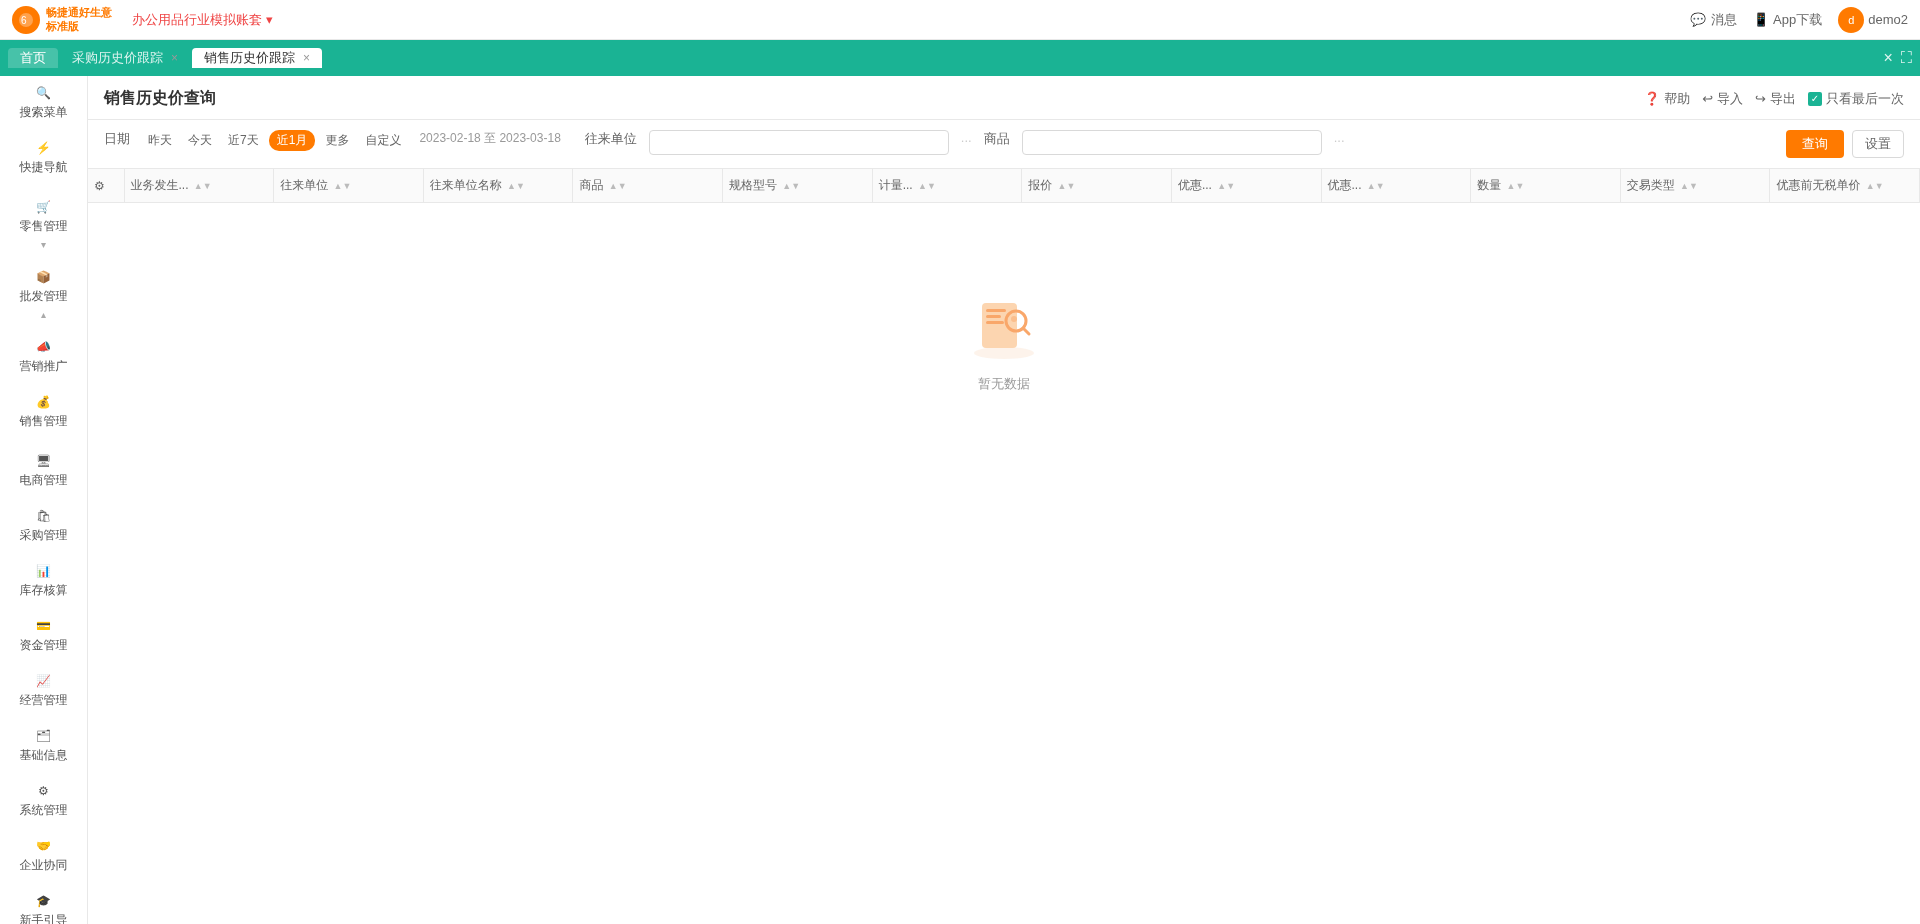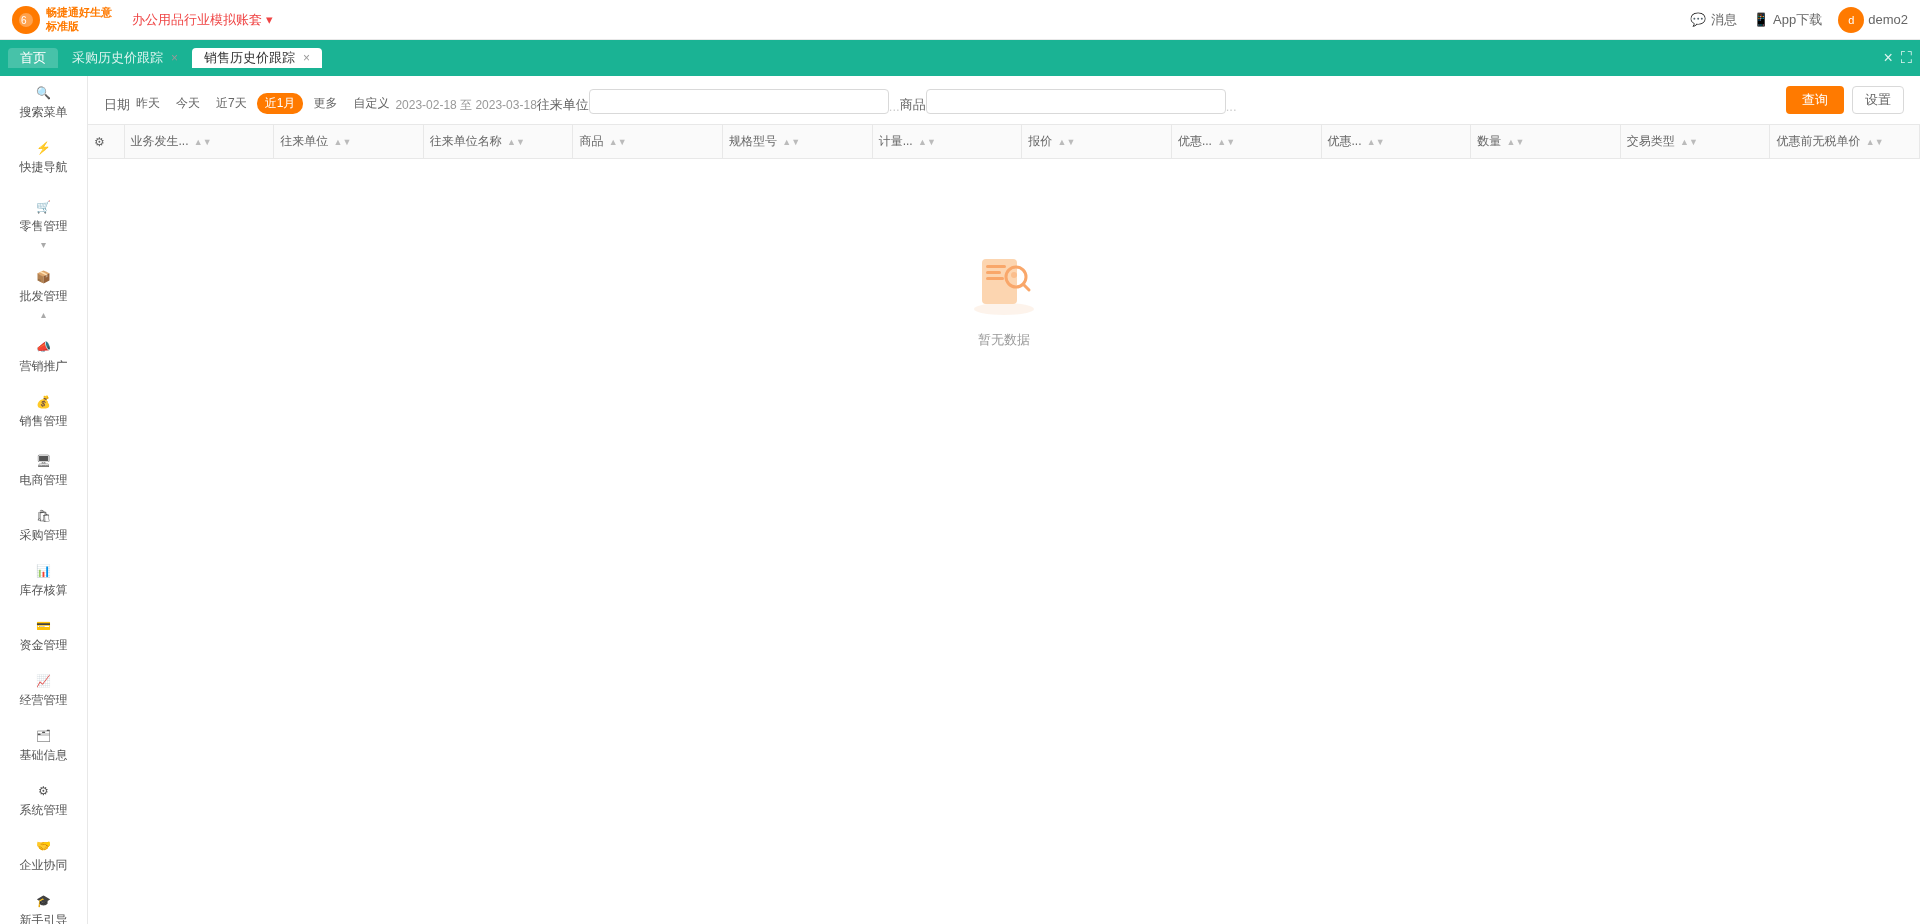--- a/index.html
+++ b/index.html
@@ -42,21 +42,21 @@
     .page-header { background: #fff; padding: 12px 16px 0 16px; border-bottom: 1px solid #e8e8e8; flex-shrink: 0; }
     .page-title-row { display: flex; align-items: center; justify-content: space-between; margin-bottom: 10px; }
     .page-title { font-size: 16px; font-weight: bold; color: #333; }
     .page-actions { display: flex; align-items: center; gap: 12px; color: #666; font-size: 13px; }
     .page-action { display: flex; align-items: center; gap: 4px; cursor: pointer; }
     .checkbox-area { display: flex; align-items: center; gap: 4px; }
     .checkbox-blue { width: 14px; height: 14px; background: #1ab394; border-radius: 2px; display: flex; align-items: center; justify-content: center; }
     .checkbox-blue::after { content: "✓"; color: white; font-size: 10px; }
 
     
-    .filter-row { display: flex; align-items: flex-end; padding: 10px 16px; background: #fff; border-bottom: 1px solid #e8e8e8; flex-shrink: 0; }
+    .filter-row { display: flex; align-items: flex-start; gap: 12px; padding: 10px 16px; background: #fff; border-bottom: 1px solid #e8e8e8; flex-shrink: 0; }
     .filter-label { color: #666; font-size: 13px; flex-shrink: 0; }
     .date-btns { display: flex; align-items: center; gap: 4px; }
     .date-btn { padding: 2px 6px; border-radius: 3px; cursor: pointer; font-size: 12px; color: #666; background: transparent; border: none; }
     .date-btn.active { background: #ff7a00; color: white; border-radius: 10px; padding: 2px 8px; }
     .date-range { font-size: 12px; color: #999; }
     .filter-sep { color: #ddd; }
     .filter-input-label { color: #666; font-size: 13px; flex-shrink: 0; }
     .filter-input { border: 1px solid #d9d9d9; border-radius: 4px; padding: 4px 8px; font-size: 13px; flex: 1; max-width: 300px; color: #333; background: #fff; }
     .filter-dots { color: #ccc; cursor: pointer; }
     .filter-right { margin-left: auto; display: flex; align-items: center; gap: 8px; }
@@ -201,20 +201,43 @@
     </div>
     <div class="sidebar-item">
       <span>🎓</span>
       <span>新手引导</span>
     </div>
 
   </div>
 
   <div class="content-area">
 
+    <div class="page-header">
+      <div class="page-title-row">
+        <div class="page-title">销售历史价查询</div>
+        <div class="page-actions">
+          <div class="page-action">
+            <span>❓</span>
+            <span>帮助</span>
+          </div>
+          <div class="page-action">
+            <span>↩</span>
+            <span>导入</span>
+          </div>
+          <div class="page-action">
+            <span>↪</span>
+            <span>导出</span>
+          </div>
+          <div class="checkbox-area">
+            <div class="checkbox-blue"></div>
+            <span>只看最后一次</span>
+          </div>
+        </div>
+      </div>
+    </div>
 
     <div class="filter-row">
       <span class="filter-label">日期</span>
       <div class="date-btns">
         <button class="date-btn">昨天</button>
         <button class="date-btn">今天</button>
         <button class="date-btn">近7天</button>
         <button class="date-btn active">近1月</button>
         <button class="date-btn">更多</button>
         <button class="date-btn">自定义</button>

